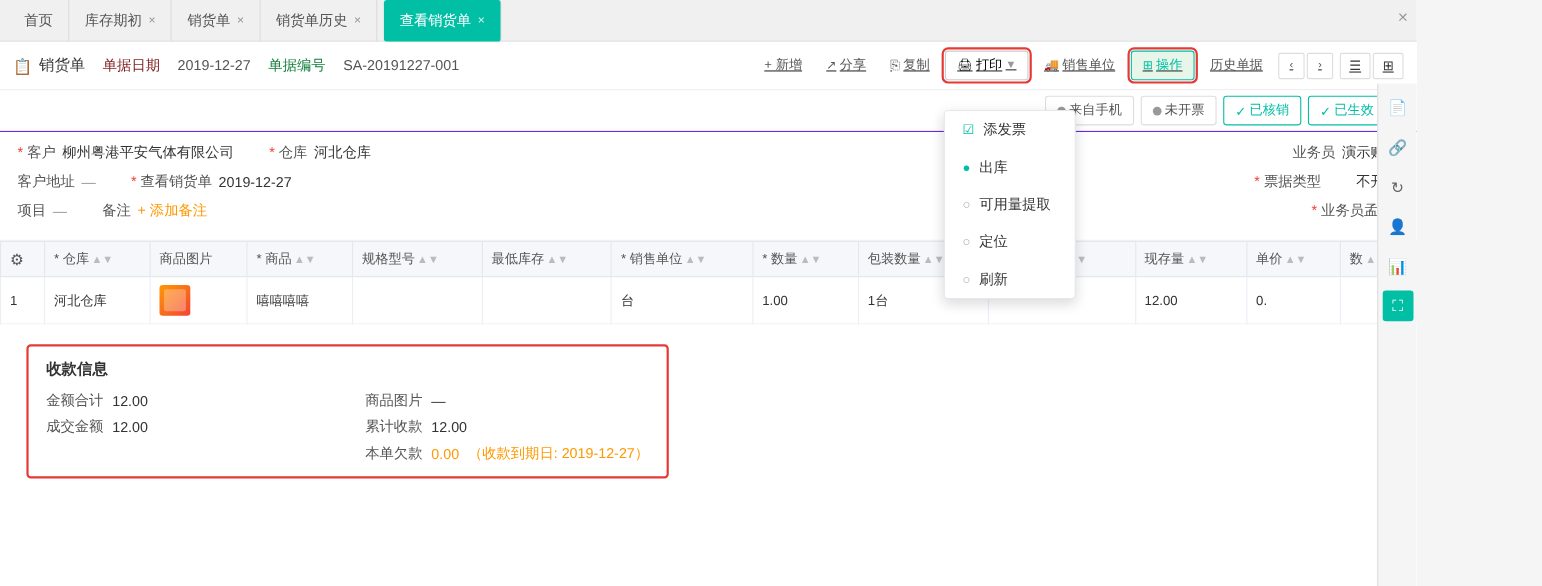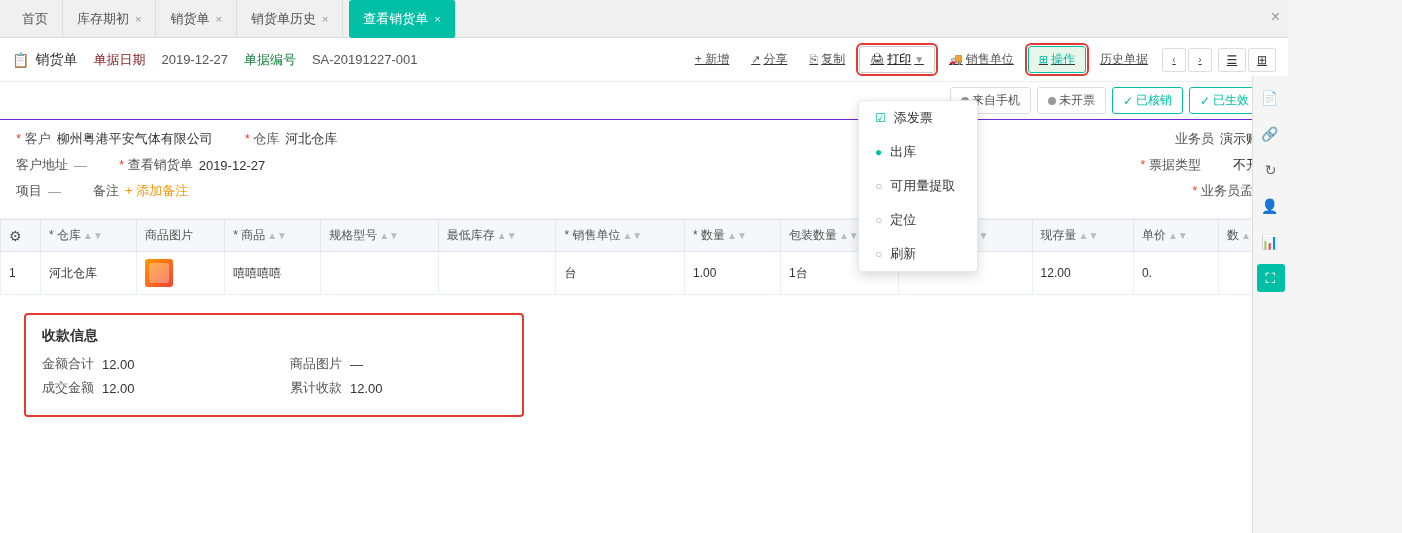--- a/index.html
+++ b/index.html
@@ -346,20 +346,25 @@
           </div>
           <div class="payment-row">
             <span class="payment-label">成交金额</span>
             <span class="payment-value">12.00</span>
           </div>
           <div class="payment-row">
             <span class="payment-label">累计收款</span>
             <span class="payment-value">12.00</span>
           </div>
           <div></div>
+          <div class="payment-row">
+            <span class="payment-label">本单欠款</span>
+            <span class="payment-value orange">0.00</span>
+            <span class="payment-value" style="color:#ff9800;">（收款到期日: 2019-12-27）</span>
+          </div>
         </div>
       </div>
     </div>
 
     <div class="dropdown-menu">
       <div class="dropdown-item">
         <span style="color:#00bfa5; font-size:12px;">☑</span>
         <span>添发票</span>
       </div>
       <div class="dropdown-item">

